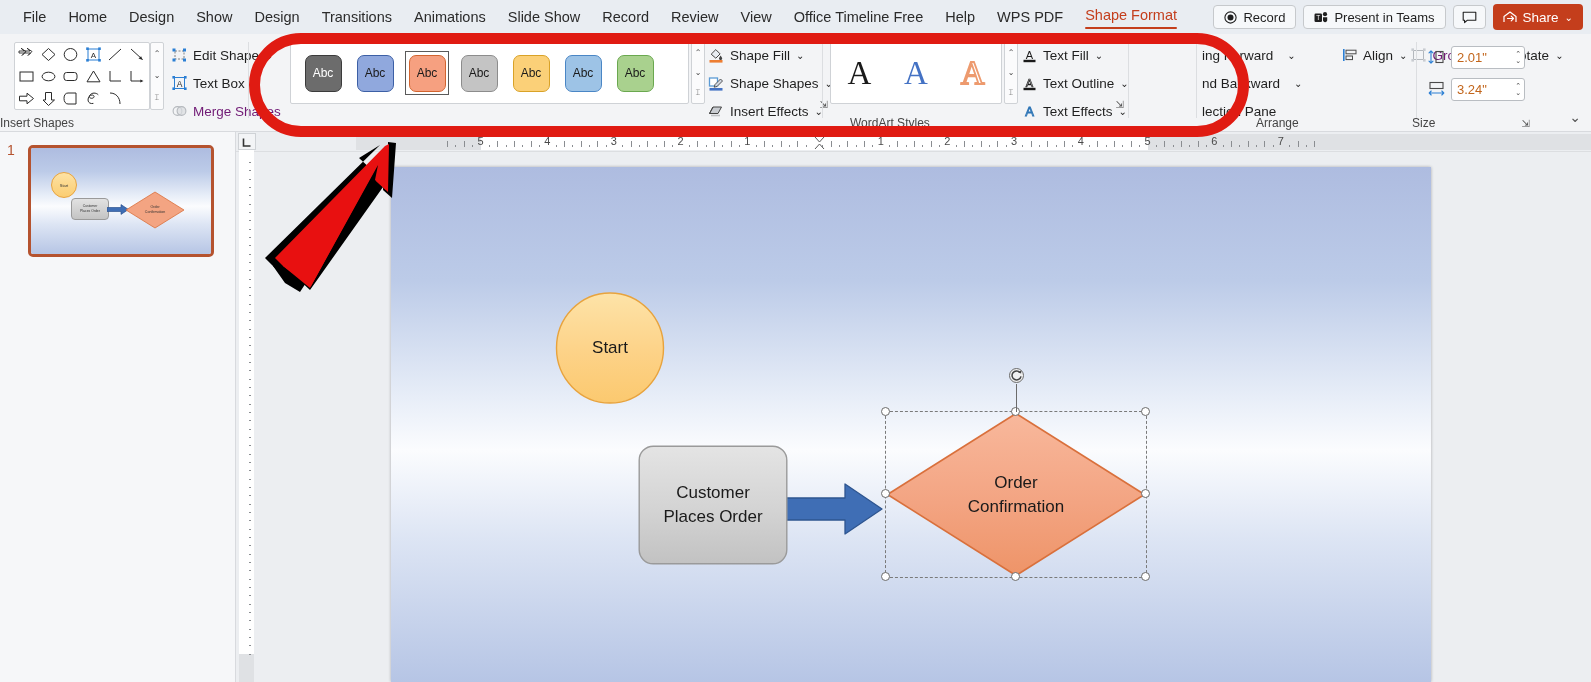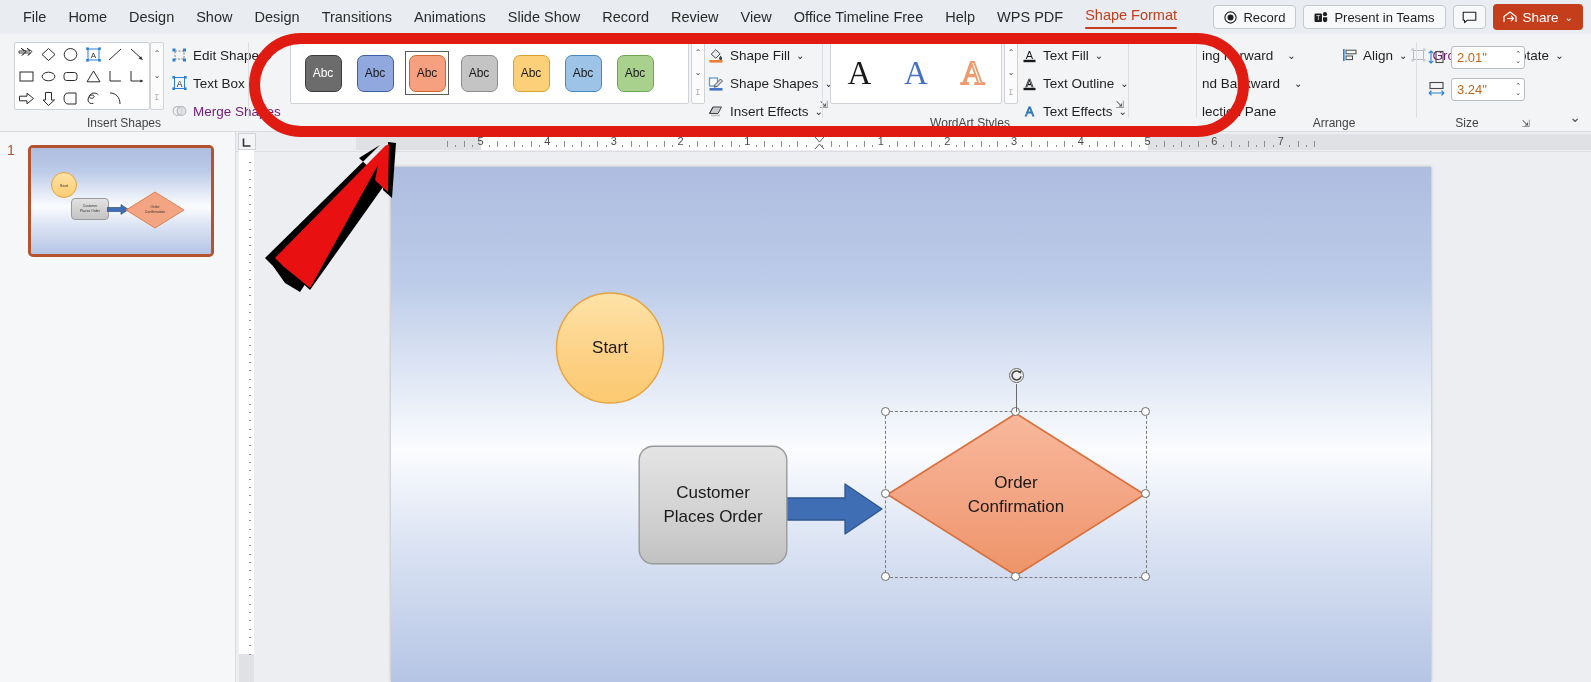--- a/index.html
+++ b/index.html
@@ -47,21 +47,21 @@
   }
 
   
   .ribbon {
     position: absolute; left: 0; top: 34px; width: 1591px; height: 98px;
     background: #f3f4f6; border-bottom: 1px solid #d8dade;
   }
   .ribbon-group { position: absolute; top: 0; height: 98px; }
   .group-label {
     position: absolute; bottom: 2px; left: 0; width: 100%;
-    text-align: center; font-size: 12px; color: #444;
+    font-size: 12px; color: #444;
   }
   .group-sep {
     position: absolute; top: 8px; width: 1px; height: 76px; background: #dcdee1;
   }
 
   
   .shapes-box {
     position: absolute; left: 14px; top: 8px; width: 136px; height: 68px;
     border: 1px solid #cfd2d6; background: #fff; border-radius: 2px;
     display: grid; grid-template-columns: repeat(6, 1fr); grid-template-rows: repeat(3,1fr);

